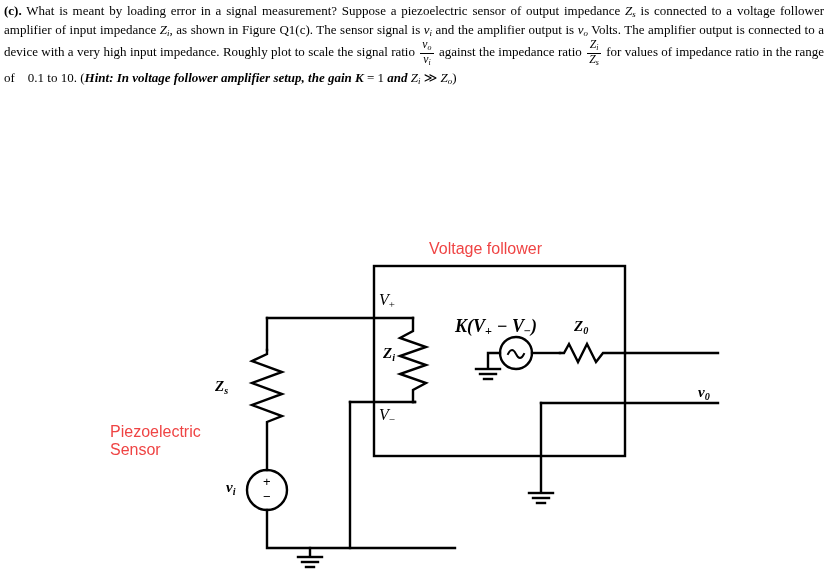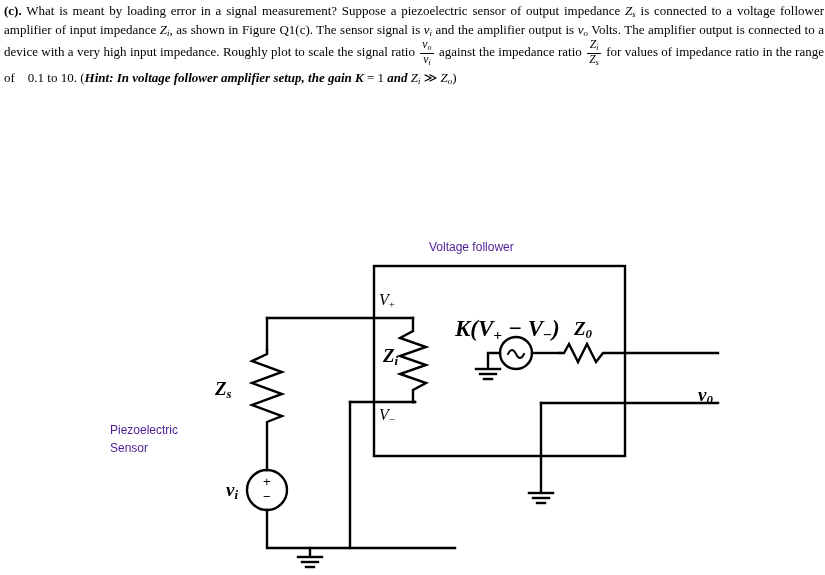--- a/index.html
+++ b/index.html
@@ -80,28 +80,28 @@
   }
   #diagram svg { display: block; }
 
   .dlabel {
     position: absolute;
     font-family: "Liberation Sans", sans-serif;
     white-space: nowrap;
   }
   .sanslbl {
     font-family: "Liberation Sans", sans-serif;
-    font-size: 12px;
-    color: #4c1d95;
+    font-size: 16px;
+    color: #ef4444;
   }
   .boldvar {
     font-family: "Liberation Serif", serif;
     font-weight: bold;
     font-style: italic;
-    font-size: 19px;
+    font-size: 15px;
   }
   .plainvar {
     font-family: "Liberation Serif", serif;
     font-style: italic;
     font-size: 16px;
   }
   .figcap {
     font-family: "Liberation Serif", serif;
     font-weight: bold;
     font-style: italic;
@@ -197,18 +197,18 @@
   </div>
 
   <div class="dlabel plainvar" style="left:379px; top:291px;">
     <span>V</span><sub style="font-style:normal">+</sub>
   </div>
 
   <div class="dlabel plainvar" style="left:379px; top:406px;">
     <span>V</span><sub style="font-style:normal">−</sub>
   </div>
 
-  <div class="dlabel boldvar" style="left:455px; top:316px; font-size:23px;">
+  <div class="dlabel boldvar" style="left:455px; top:316px; font-size:18px;">
     <span>K(V</span><sub style="font-style:normal">+</sub><span> − V</span><sub style="font-style:normal">−</sub><span>)</span>
   </div>
 
 
 </div>
 
 </body></html>

